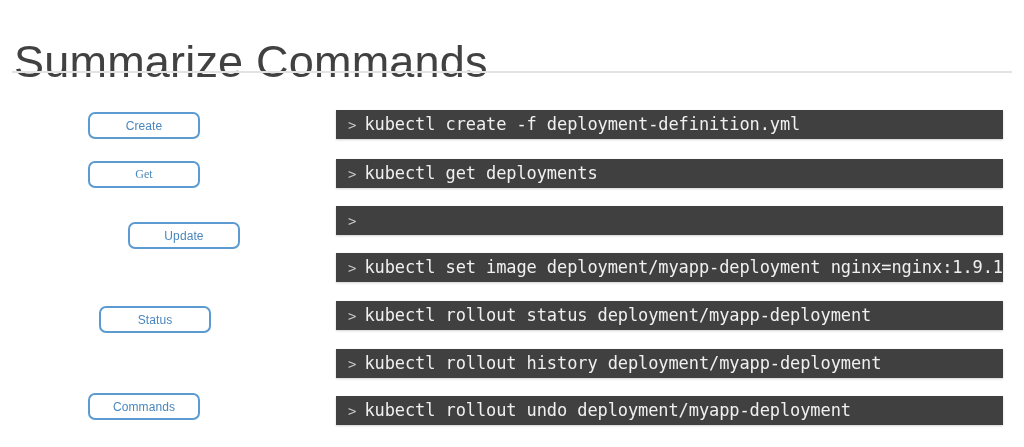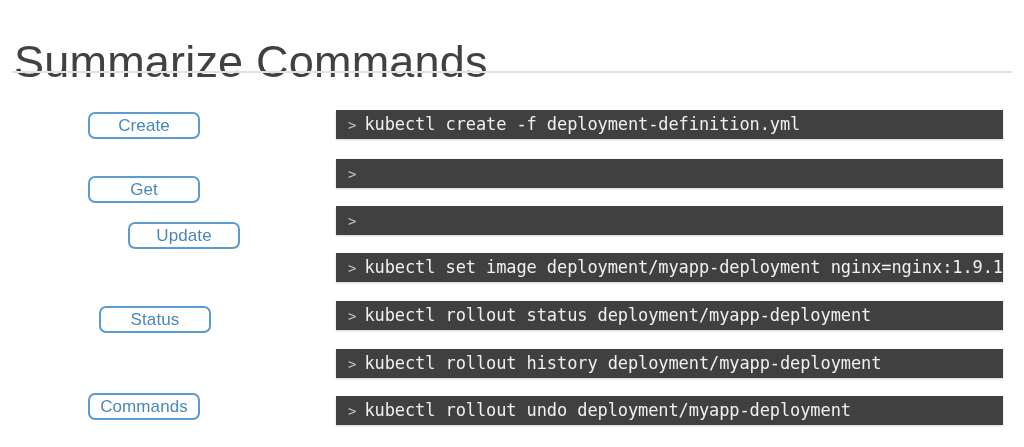--- a/index.html
+++ b/index.html
@@ -50,21 +50,21 @@
   .action-button {
     position: absolute;
     left: 88px;
     width: 112px;
     height: 27px;
     box-sizing: border-box;
     border: 2px solid #5b9bd1;
     border-radius: 7px;
     background: #ffffff;
     color: #4a87bd;
-    font-size: 17px;
+    font-size: 12px;
     font-weight: 400;
     display: flex;
     align-items: center;
     justify-content: center;
     letter-spacing: 0.1px;
     cursor: pointer;
     user-select: none;
   }
 
   
@@ -100,33 +100,34 @@
 <body>
 
 <div id="content">
 
   <h1 id="slide-title">Summarize Commands</h1>
 
   <div id="title-rule"></div>
 
   <div id="buttons-column">
       <div class="action-button" style="top: 112px;">Create</div>
-      <div class="action-button" style="top: 176px;">Get</div>
+      <div class="action-button" style="top: 161px; font-family: Liberation Serif, serif;">Get</div>
       <div class="action-button" style="top: 222px; margin-left: 40px;">Update</div>
       <div class="action-button" style="top: 306px; margin-left: 11px;">Status</div>
       <div class="action-button" style="top: 393px;">Commands</div>
     </div>
 
   <div id="commands-column">
       <div class="command-bar" style="top: 110px;">
         <span class="command-prompt">&gt;</span>
         <span class="command-text">kubectl create -f deployment-definition.yml</span>
       </div>
       <div class="command-bar" style="top: 159px;">
         <span class="command-prompt">&gt;</span>
+        <span class="command-text">kubectl get deployments</span>
       </div>
       <div class="command-bar" style="top: 206px;">
         <span class="command-prompt">&gt;</span>
       </div>
       <div class="command-bar" style="top: 253px;">
         <span class="command-prompt">&gt;</span>
         <span class="command-text">kubectl set image deployment/myapp-deployment nginx=nginx:1.9.1</span>
       </div>
       <div class="command-bar" style="top: 301px;">
         <span class="command-prompt">&gt;</span>

